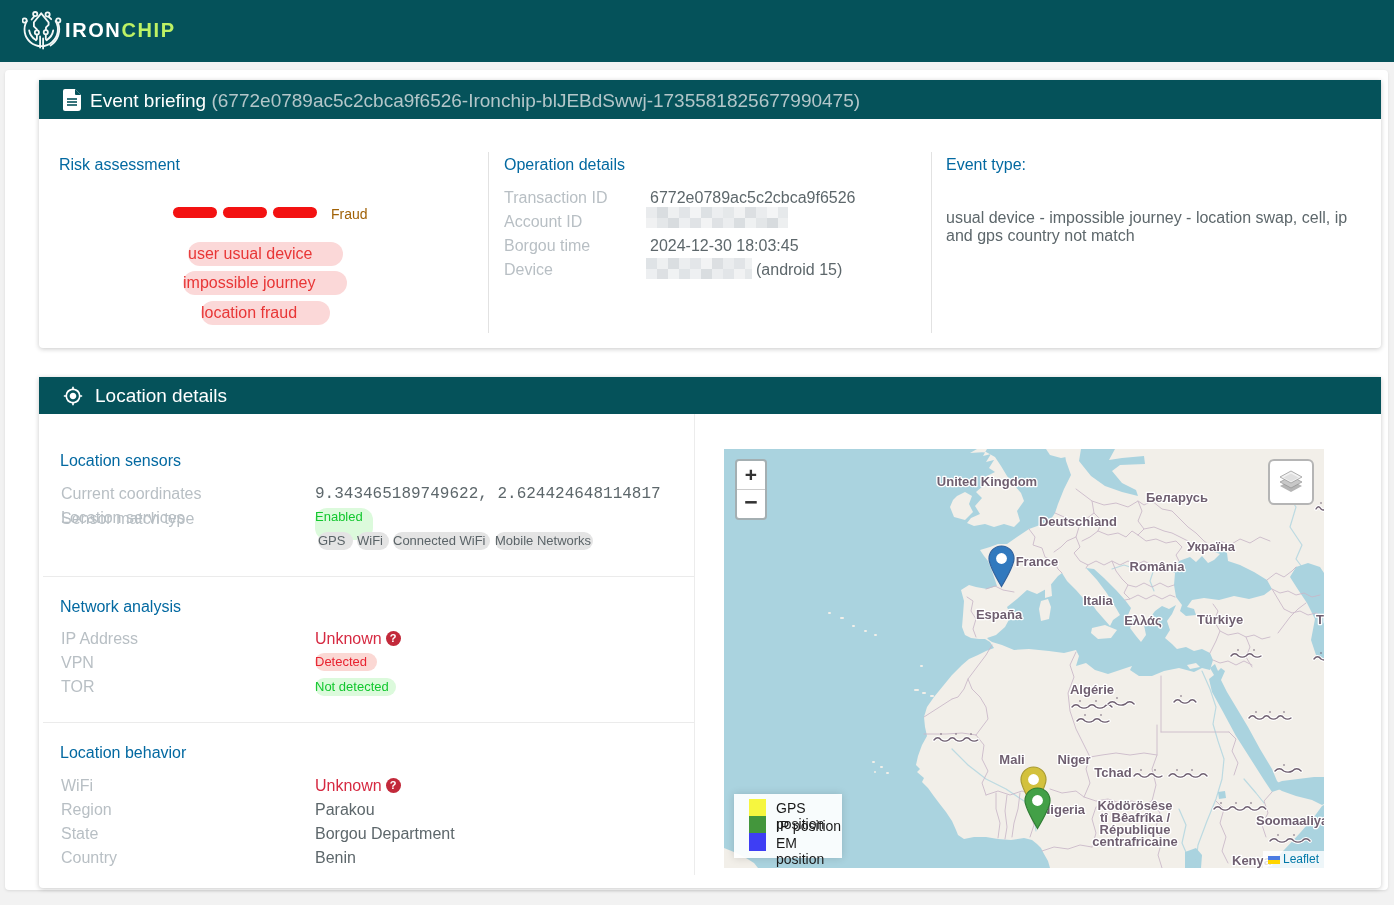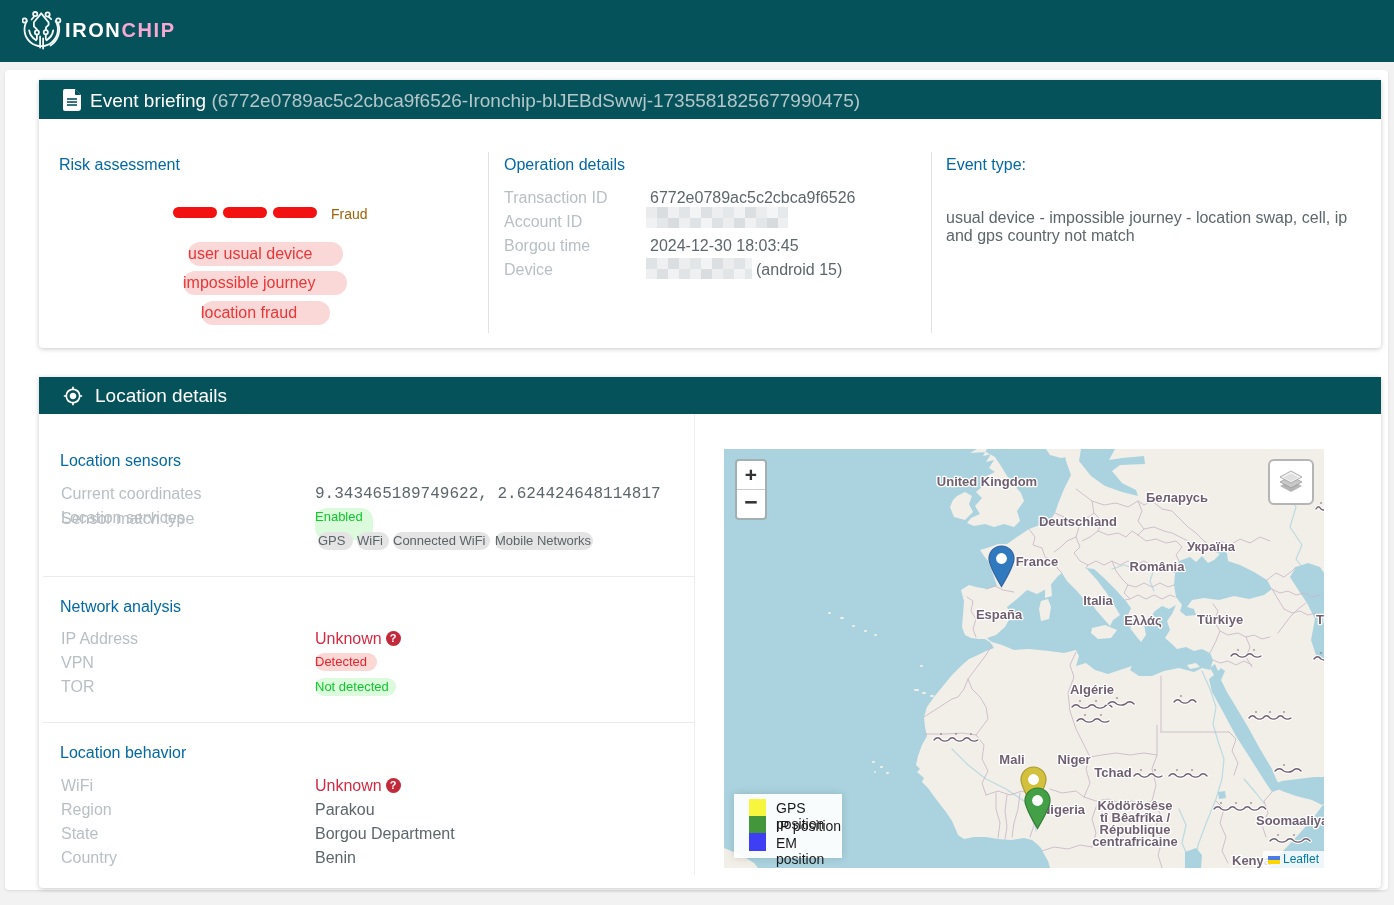--- a/index.html
+++ b/index.html
@@ -43,21 +43,21 @@
     <circle cx="2.6" cy="18.5" r="2.1"></circle>
     <circle cx="14.9" cy="30.4" r="2.1"></circle>
     <circle cx="23.8" cy="30.2" r="2.1"></circle>
     <path d="M19.2,11.4 L11.9,20.3 L11.9,24.4 L14.9,27.3 L14.9,28.2"></path>
     <path d="M19.2,11.4 L26.6,20.3 L26.6,22.9 L24,25.4 L23.9,28"></path>
     <path d="M14.9,32.6 L14.9,37 L14,38.3"></path>
     <path d="M23.8,32.4 L23.8,37 L24.6,38.2"></path>
     <path d="M18.1,34.5 L18.1,45.5"></path>
     <path d="M21.1,36.5 L21.1,46.5"></path>
   </svg>
-  <div class="abs" style="left:65px;top:19px;font-size:20px;font-weight:700;letter-spacing:1.6px;color:#fff;">IRON<span style="color:#f9a8d4">CHIP</span></div>
+  <div class="abs" style="left:65px;top:19px;font-size:20px;font-weight:700;letter-spacing:1.6px;color:#fff;">IRON<span style="color:#bef264">CHIP</span></div>
 </div>
 <div id="container" class="abs"></div>
 
 <div id="card1" class="abs card"></div>
 <div class="chead abs" style="left:39px;top:80px;width:1342px;height:39px;"></div>
 <svg class="abs" style="left:63px;top:89px;" width="18" height="22" viewBox="0 0 18 22">
     <path fill="#fff" d="M2 0 h10 l6 6 v13 a3 3 0 0 1 -3 3 h-13 a2 2 0 0 1 -2 -2 v-18 a2 2 0 0 1 2 -2 z"></path>
     <path fill="#05525a" d="M12 0 l6 6 h-5 a1 1 0 0 1 -1 -1 z"></path>
     <g stroke="#05525a" stroke-width="1.6">
       <line x1="4" y1="10" x2="14" y2="10"></line>

